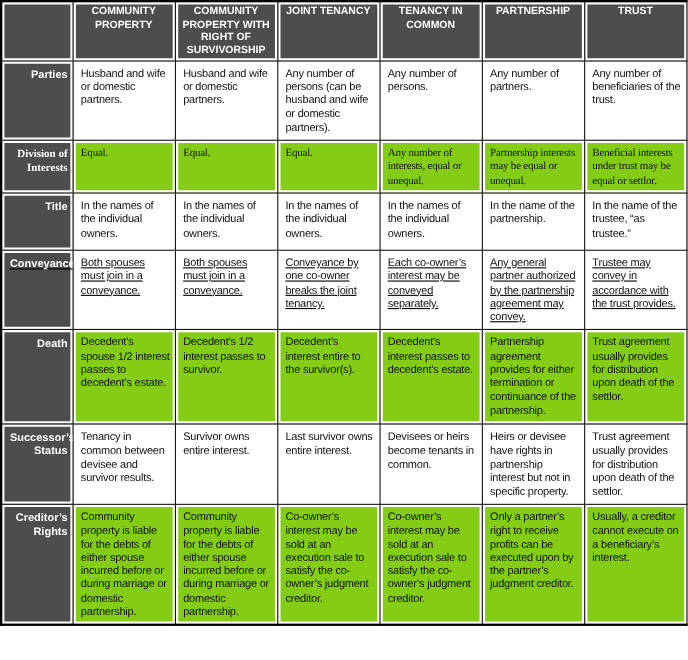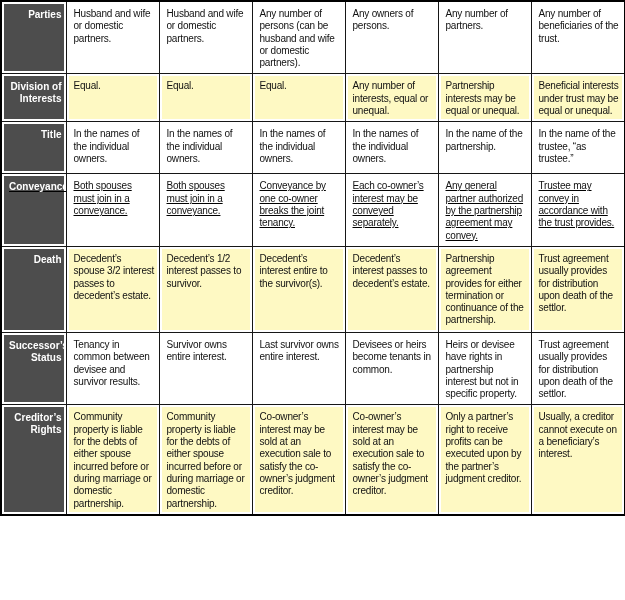--- a/index.html
+++ b/index.html
@@ -46,25 +46,25 @@
   }
   
   td.cell {
     font-size: 10px;
     line-height: 12.3px;
     letter-spacing: -0.2px;
     color: #111111;
     padding: 6px 4px 4px 7px;
     background: #ffffff;
   }
-  tr.stripe td.cell { background: #fef9c3; }
+  tr.stripe td.cell { background: #84cc16; }
   
   tr.r0 { height: 54px; }
   tr.r1 { height: 57px; }
-  tr.r2 { height: 48px; }
+  tr.r2 { height: 48px; font-family: Liberation Serif, serif; }
   tr.r3 { height: 52px; margin-left: 14px; }
   tr.r4 { height: 50px; }
   tr.r5 { height: 70px; text-decoration: underline; }
   tr.r6 { height: 86px; }
   tr.r7 { height: 67px; }
   tr.r8 { height: 110px; }
 </style>
 </head>
 <body>
 
@@ -73,39 +73,48 @@
     <col style="width:65px">
     <col style="width:93px">
       <col style="width:93px">
       <col style="width:93px">
     <col style="width:93px">
       <col style="width:93px">
       <col style="width:94px">
   </colgroup>
 
   <tbody>
+      <tr class="r0">
+    <th class="corner"></th>
+    <th class="colhead">COMMUNITY PROPERTY</th>
+    <th class="colhead">COMMUNITY PROPERTY WITH RIGHT OF SURVIVORSHIP</th>
+    <th class="colhead">JOINT TENANCY</th>
+    <th class="colhead">TENANCY IN COMMON</th>
+    <th class="colhead">PARTNERSHIP</th>
+    <th class="colhead">TRUST</th>
+  </tr>
 
   <tr class="r1">
     <th class="rowlabel">Parties</th>
     <td class="cell">Husband and wife or domestic partners.</td>
     <td class="cell">Husband and wife or domestic partners.</td>
     <td class="cell">Any number of persons (can be husband and wife or domestic partners).</td>
-    <td class="cell">Any owners of persons.</td>
+    <td class="cell">Any number of persons.</td>
     <td class="cell">Any number of partners.</td>
     <td class="cell">Any number of beneficiaries of the trust.</td>
   </tr>
 
   <tr class="r2 stripe">
     <th class="rowlabel">Division of Interests</th>
     <td class="cell">Equal.</td>
     <td class="cell">Equal.</td>
     <td class="cell">Equal.</td>
     <td class="cell">Any number of interests, equal or unequal.</td>
     <td class="cell">Partnership interests may be equal or unequal.</td>
-    <td class="cell">Beneficial interests under trust may be equal or unequal.</td>
+    <td class="cell">Beneficial interests under trust may be equal or settlor.</td>
   </tr>
 
   <tr class="r3">
     <th class="rowlabel">Title</th>
     <td class="cell">In the names of the individual owners.</td>
     <td class="cell">In the names of the individual owners.</td>
     <td class="cell">In the names of the individual owners.</td>
     <td class="cell">In the names of the individual owners.</td>
     <td class="cell">In the name of the partnership.</td>
     <td class="cell">In the name of the trustee, “as trustee.”</td>
@@ -117,21 +126,21 @@
     <td class="cell">Both spouses must join in a conveyance.</td>
     <td class="cell">Both spouses must join in a conveyance.</td>
     <td class="cell">Conveyance by one co-owner breaks the joint tenancy.</td>
     <td class="cell">Each co-owner’s interest may be conveyed separately.</td>
     <td class="cell">Any general partner authorized by the partnership agreement may convey.</td>
     <td class="cell">Trustee may convey in accordance with the trust provides.</td>
   </tr>
 
   <tr class="r6 stripe">
     <th class="rowlabel">Death</th>
-    <td class="cell">Decedent’s spouse 3/2 interest passes to decedent’s estate.</td>
+    <td class="cell">Decedent’s spouse 1/2 interest passes to decedent’s estate.</td>
     <td class="cell">Decedent’s 1/2 interest passes to survivor.</td>
     <td class="cell">Decedent’s interest entire to the survivor(s).</td>
     <td class="cell">Decedent’s interest passes to decedent’s estate.</td>
     <td class="cell">Partnership agreement provides for either termination or continuance of the partnership.</td>
     <td class="cell">Trust agreement usually provides for distribution upon death of the settlor.</td>
   </tr>
 
   <tr class="r7">
     <th class="rowlabel">Successor’s Status</th>
     <td class="cell">Tenancy in common between devisee and survivor results.</td>

